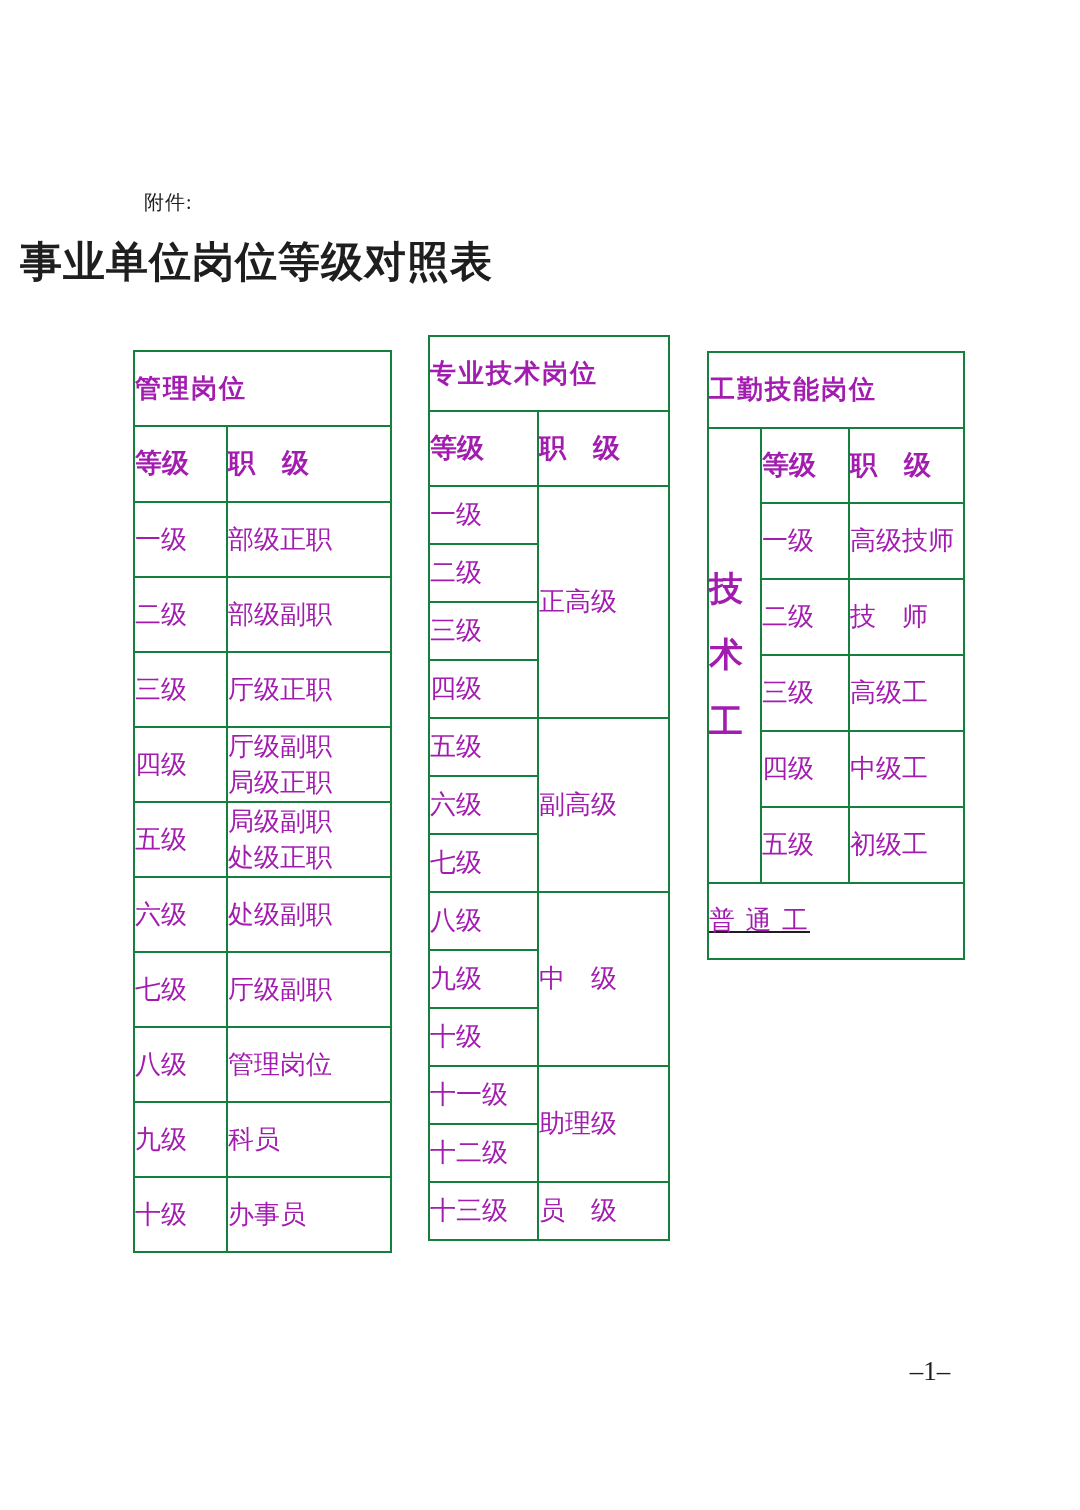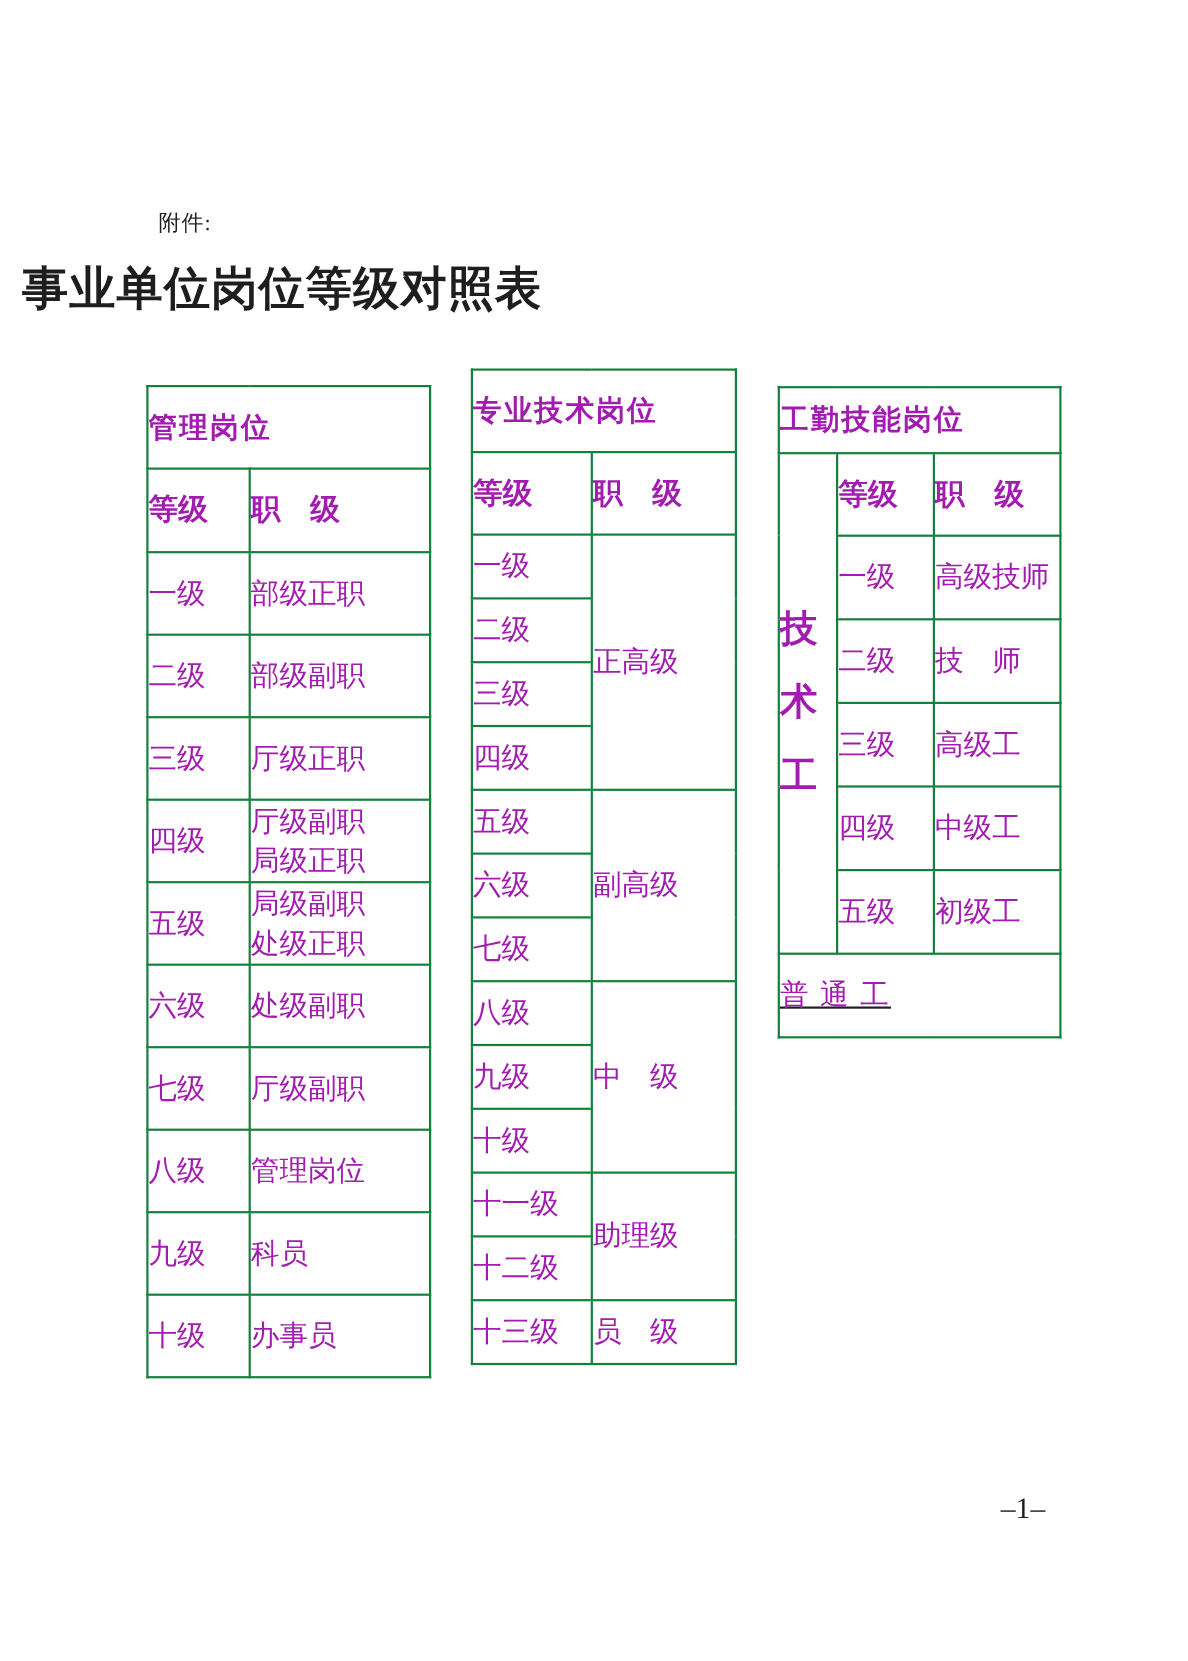--- a/index.html
+++ b/index.html
@@ -36,21 +36,21 @@
   #table-manage tr.cap     { height:75px; }
   #table-manage tr.subhead { height:76px; }
   #table-manage tr.row     { height:75px; }
 
   #table-professional { left:428px; top:335px; width:240px; }
   #table-professional tr.cap     { height:75px; }
   #table-professional tr.subhead { height:75px; }
   #table-professional tr.row     { height:58px; }
 
   #table-worker { left:707px; top:351px; width:256px; }
-  #table-worker tr.cap     { height:60px;padding-left:34px; }
+  #table-worker tr.cap     { height:76px;padding-left:34px; }
   #table-worker tr.subhead { height:75px; }
   #table-worker tr.row     { height:76px; }
   #table-worker tr.footer  { height:76px;text-decoration:underline; }
   #table-worker td.footer-cell { letter-spacing:2px; }
 
   .side-label {
     display:inline-block; width:30px;
     word-break:break-all; line-height:1.95;
     font-size:34px;
   }

